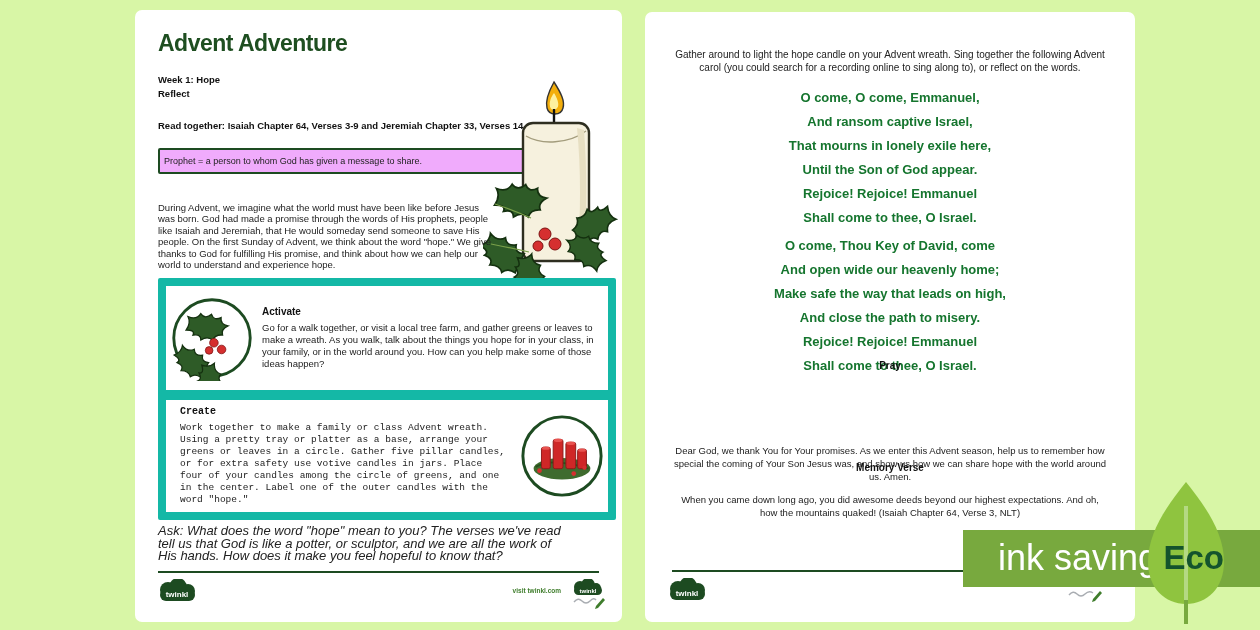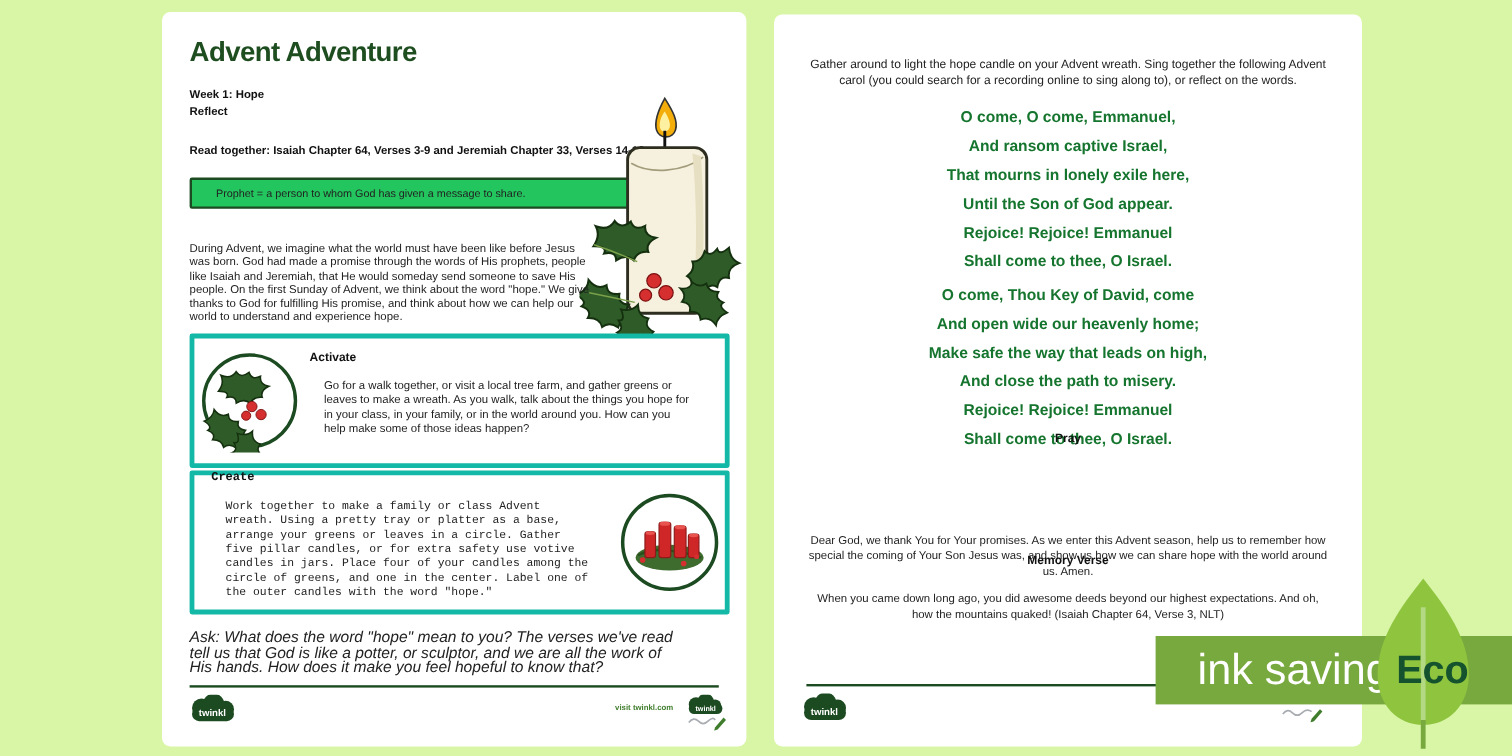--- a/index.html
+++ b/index.html
@@ -12,32 +12,32 @@
   .page{position:absolute;background:#ffffff;border-radius:7px;}
   #page1{left:135px;top:10px;width:487px;height:612px;}
   #page2{left:645px;top:12px;width:490px;height:610px;}
 
   
   .p1-title{position:absolute;left:23px;top:20px;font-size:23px;font-weight:bold;color:#1e4e20;letter-spacing:-0.5px;margin:0;}
   .p1-small{position:absolute;left:23px;font-size:9.5px;font-weight:bold;color:#111;}
   .p1-week{top:64px;}
   .p1-reflect{top:78px;}
   .p1-read{top:110px;width:400px;}
-  .def-box{position:absolute;left:23px;top:138px;width:356px;border:2px solid #1d4b21;border-radius:2px;padding:6px 20px;font-size:9px;color:#222;background:#22c55e;}
+  .def-box{position:absolute;left:23px;top:138px;width:356px;border:2px solid #1d4b21;border-radius:2px;padding:6px 4px;font-size:9px;color:#222;background:#f0abfc;}
   .p1-intro{position:absolute;left:23px;top:182px;width:336px;font-size:9.5px;line-height:11.6px;color:#222;}
   .candle-wrap{position:absolute;left:348px;top:66px;width:142px;height:212px;}
 
-  .activity-box{position:absolute;left:23px;border:4px solid #14b8a6;border-radius:2px;background:#fff;display:flex;align-items:center;}
+  .activity-box{position:absolute;left:23px;border:8px solid #14b8a6;border-radius:2px;background:#fff;display:flex;align-items:center;}
   #activate-box{top:268px;width:442px;height:104px;}
   #create-box{top:382px;width:442px;height:112px;}
   .activity-icon{flex:0 0 auto;width:92px;height:92px;display:flex;align-items:center;justify-content:center;}
   .activity-text{flex:1 1 auto;padding:0 14px 0 4px;}
   #create-box .activity-text{padding:0 6px 0 14px;font-family:Liberation Mono, monospace;}
   .activity-title{font-size:10px;font-weight:bold;margin:0 0 5px 0;color:#111;}
-  .activity-body{font-size:9.5px;line-height:12px;color:#222;margin:12px;}
+  .activity-body{font-size:9.5px;line-height:12px;color:#222;margin:0;}
 
   .p1-ask{position:absolute;left:23px;top:502px;width:412px;font-size:13px;line-height:12.5px;color:#222;font-style:italic;}
   .footer-line{position:absolute;left:23px;width:441px;border-top:2.5px solid #1d4b21;}
   #page1 .footer-line{top:561px;}
   #page2 .footer-line{top:558px;left:27px;width:412px;}
   .footer-logo{position:absolute;left:21px;}
   #page1 .footer-logo{top:569px;}
   #page2 .footer-logo{top:566px;}
   .footer-right{position:absolute;right:16px;top:569px;display:flex;align-items:flex-start;gap:5px;}
   .visit-text{font-size:6.5px;font-weight:bold;color:#3f7d2c;margin-top:8px;}

